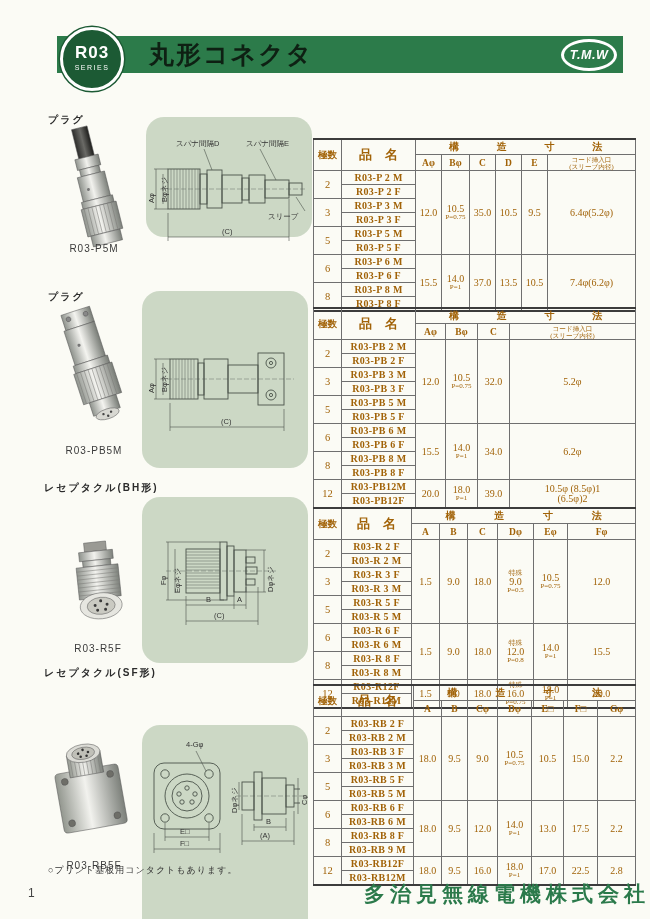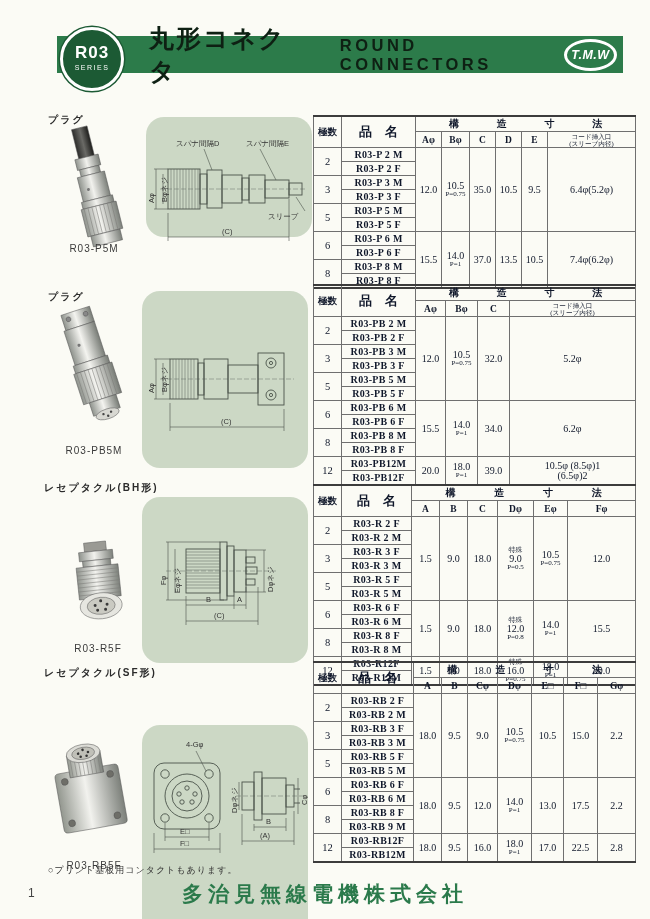--- a/index.html
+++ b/index.html
@@ -30,48 +30,47 @@
   .panel svg{display:block;}
   .panel svg text{font-size:7.5px;fill:#333;font-family:"Liberation Sans",sans-serif;}
   .panel svg .shape{fill:none;stroke:#4a524a;stroke-width:0.9;}
   .panel svg .hatch{fill:none;stroke:#5a625a;stroke-width:0.5;}
   .panel svg .dim{fill:none;stroke:#4a524a;stroke-width:0.6;}
   .panel svg .axis{fill:none;stroke:#6a726a;stroke-width:0.5;stroke-dasharray:5 2;}
 
   
   .tblwrap{left:313px;width:326px;}
   .tblwrap table{border-collapse:collapse;table-layout:fixed;width:322px;
-        font-family:"Liberation Serif",serif;color:#0f172a;
-        border-top:2.5px solid #3c3c3c;border-bottom:2.5px solid #3c3c3c;}
+        font-family:"Liberation Serif",serif;color:#a16207;
+        border-top:2.5px solid #3c3c3c;border-bottom:2.5px solid #3c3c3c;margin-top:23px;}
   .tblwrap th,.tblwrap td{border:1px solid #6f6f6f;text-align:center;vertical-align:middle;padding:0;}
   .hpole{font-size:9.5px;font-weight:bold;}
   .hname{font-size:13px;font-weight:bold;}
   .hdims{font-size:10px;font-weight:bold;height:13px;}
   .hdims .spread{display:flex;justify-content:space-around;padding:0 14px;}
   .hsub{font-size:9.5px;height:15px;font-weight:bold;}
   .hsub.tiny div{font-size:6.6px;line-height:7px;font-weight:normal;}
   td.pole{font-size:10.5px;}
   td.pname{font-size:10px;font-weight:bold;letter-spacing:0.3px;height:13px;}
   td.dimv{font-size:10px;}
   td.dimv div{line-height:10px;}
   td.dimv .sm{font-size:7px;line-height:6.5px;}
   .note{font-size:8.3px;color:#2c2c2c;margin-top:3px;padding-left:6px;text-align:left;
         letter-spacing:0.3px;font-family:"Liberation Serif",serif;}
 
   
   .footnote{font-size:9px;color:#333;letter-spacing:1px;}
   .pagenum{font-size:12px;color:#444;}
-  .company{width:650px;text-align:center;font-size:21px;font-weight:bold;color:#2b7a4b;letter-spacing:5px;}
+  .company{width:650px;text-align:right;font-size:21px;font-weight:bold;color:#2b7a4b;letter-spacing:5px;}
 </style>
 </head>
 <body>
 
 <div class="abs band">
   <span class="title-jp">丸形コネクタ</span>
-  <span class="title-en">ROUND CONNECTORS</span>
   <span class="tmw">T.M.W</span>
 </div>
 <div class="abs badge">
   <div class="l1">R03</div>
   <div class="l2">SERIES</div>
 </div>
 
 <div class="abs sec-label" style="left:48px;top:113px">プラグ</div>
 <svg class="abs photo" style="left:48px;top:124px" width="92" height="126">
   <defs>

